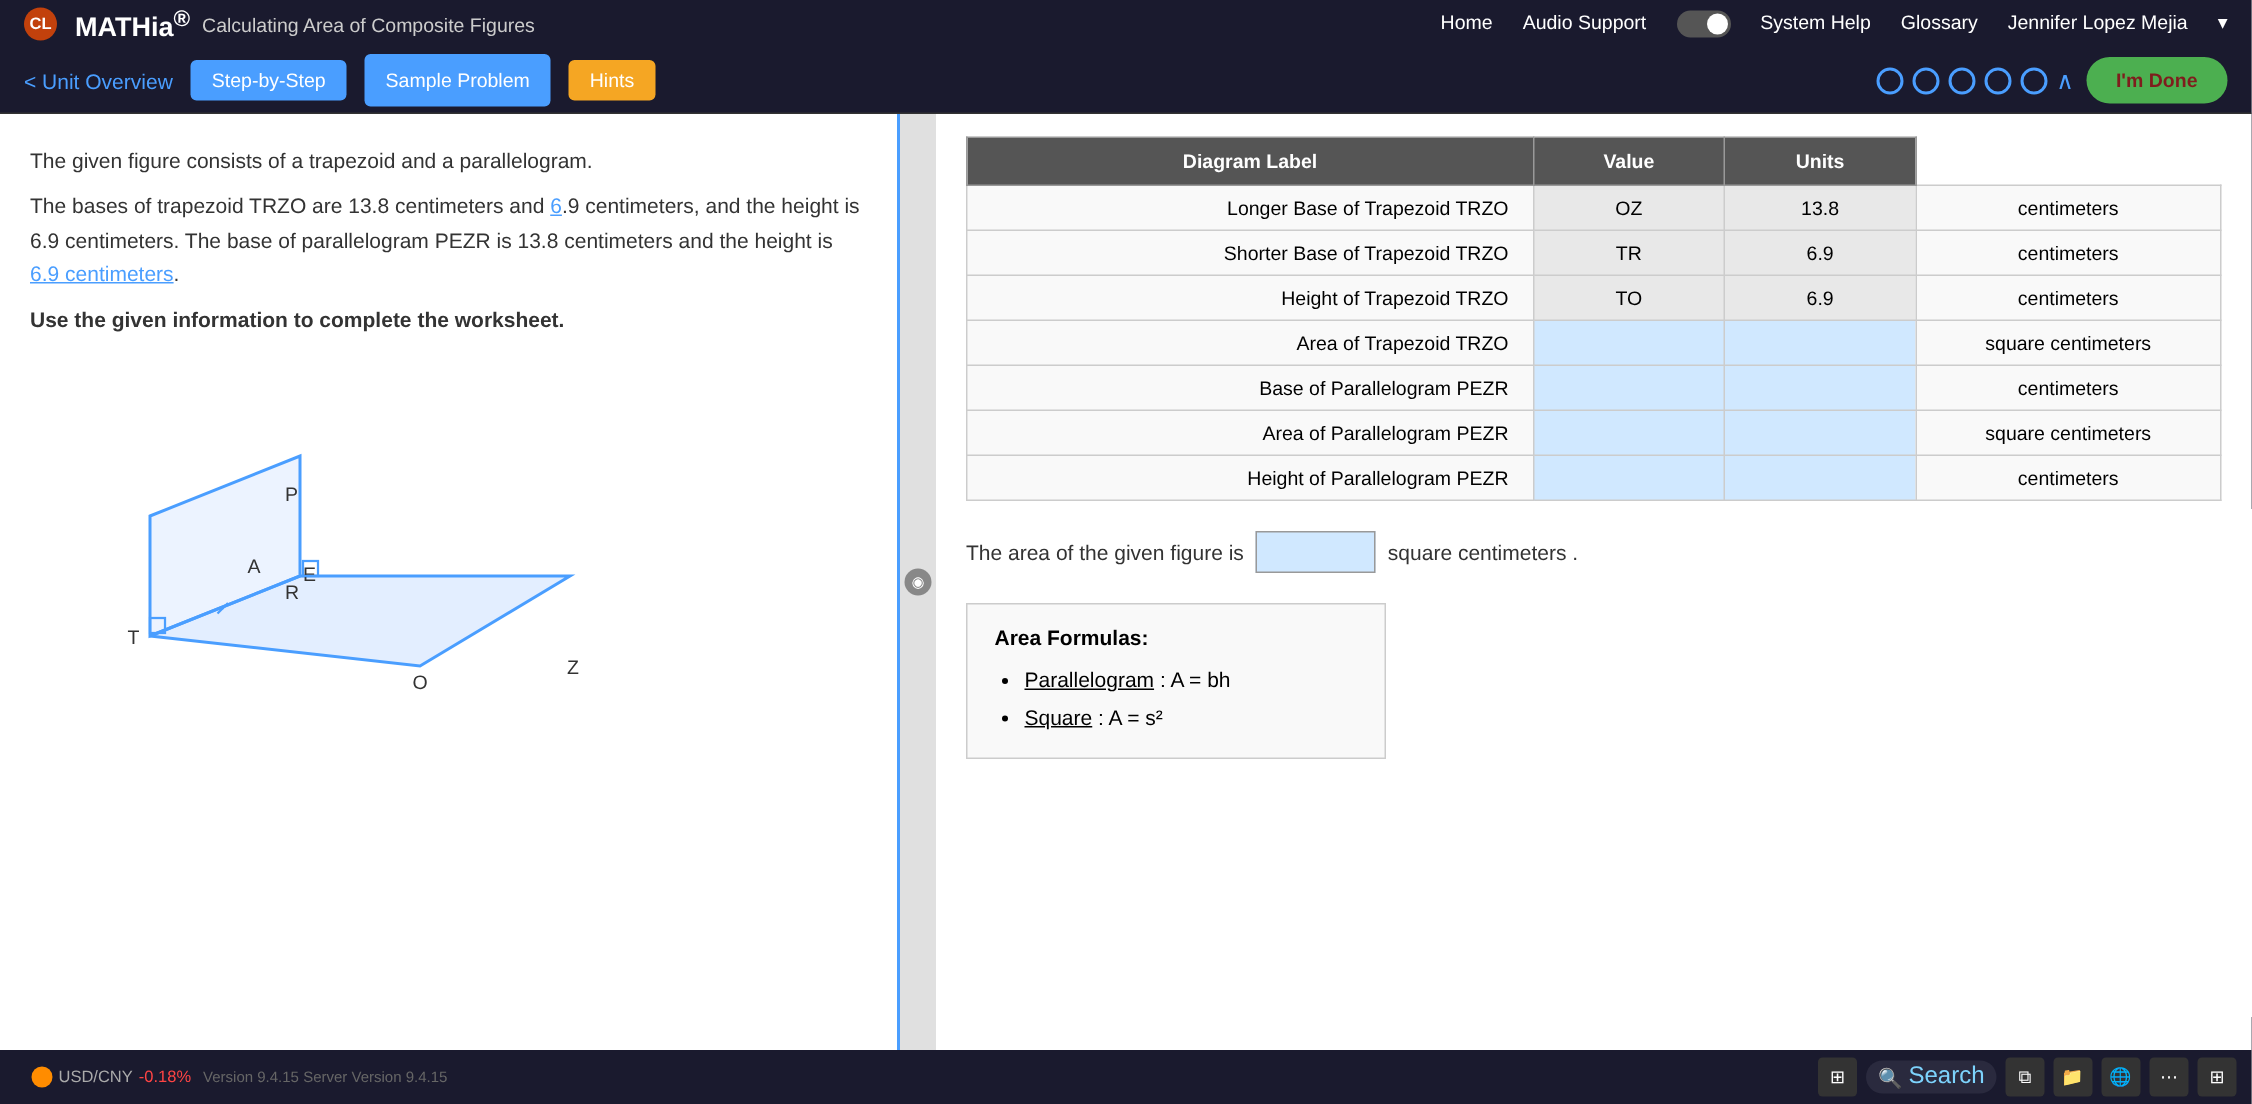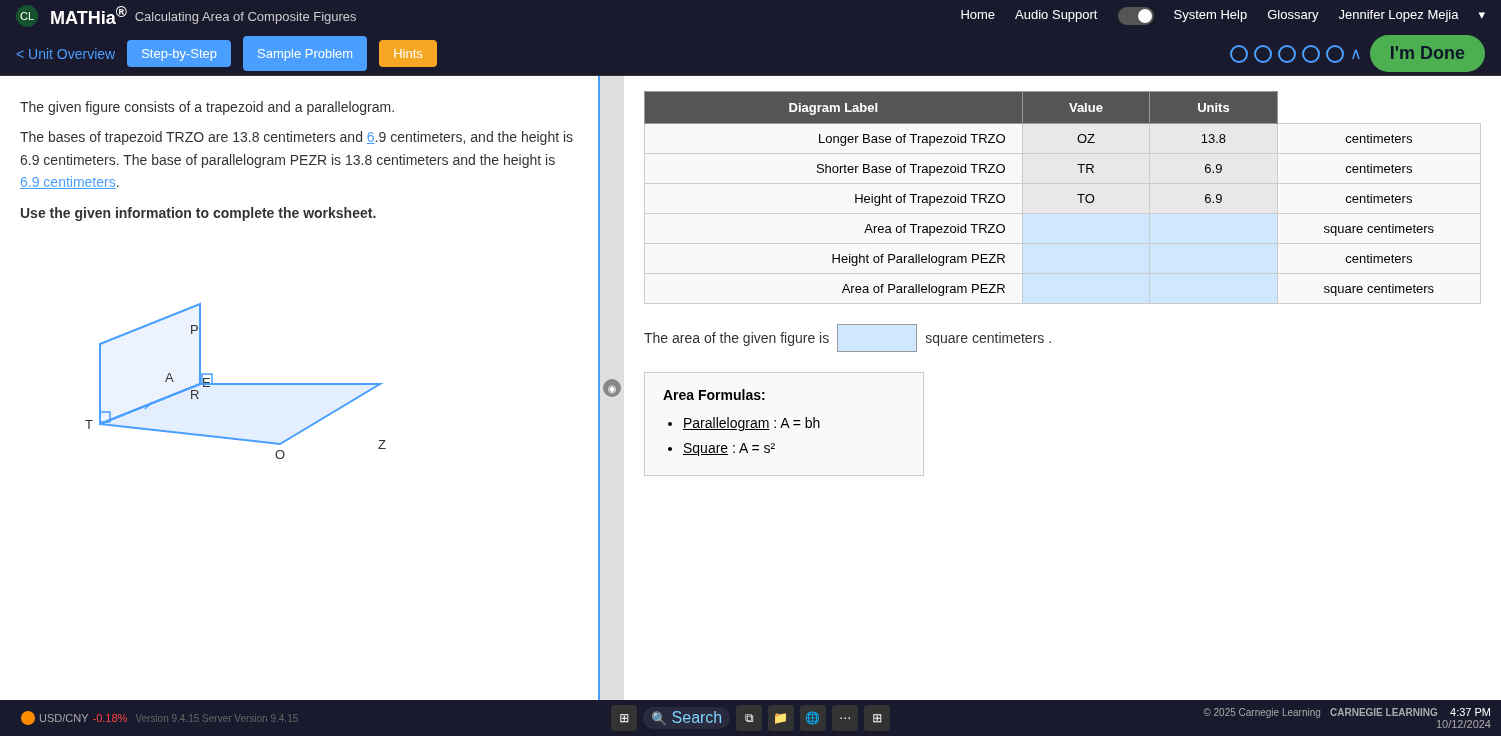--- a/index.html
+++ b/index.html
@@ -9,21 +9,21 @@
     .top-bar {
       background: #1a1a2e;
       height: 32px;
       display: flex;
       align-items: center;
       justify-content: space-between;
       padding: 0 16px;
     }
     .top-bar-left { display: flex; align-items: center; gap: 8px; }
     .logo-text { color: white; font-weight: bold; font-size: 18px; }
-    .logo-cl { background: #14532d; color: white; border-radius: 50%; width: 22px; height: 22px; display: inline-flex; align-items: center; justify-content: center; font-size: 11px; font-weight: normal; margin-right: 4px; }
+    .logo-cl { background: #c2410c; color: white; border-radius: 50%; width: 22px; height: 22px; display: inline-flex; align-items: center; justify-content: center; font-size: 11px; font-weight: bold; margin-right: 4px; }
     .top-subtitle { color: #ccc; font-size: 13px; }
     .top-bar-right { display: flex; align-items: flex-start; gap: 20px; color: white; font-size: 13px; }
     .audio-toggle { background: #555; border-radius: 12px; width: 36px; height: 18px; display: inline-block; position: relative; vertical-align: middle; }
     .audio-toggle::after { content: ''; position: absolute; right: 2px; top: 2px; width: 14px; height: 14px; background: white; border-radius: 50%; }
     .top-bar-right a { color: white; text-decoration: none; cursor: pointer; }
 
     
     .nav-bar {
       background: #1a1a2e;
       height: 44px;
@@ -35,21 +35,21 @@
     }
     .nav-left { display: flex; align-items: center; gap: 12px; }
     .nav-link { color: #4a9eff; font-size: 14px; cursor: pointer; text-decoration: none; }
     .btn-step { background: #4a9eff; color: white; border: none; border-radius: 4px; padding: 6px 14px; font-size: 13px; cursor: pointer; }
     .btn-sample { background: #4a9eff; color: white; border: none; border-radius: 4px; padding: 10px 14px; font-size: 13px; cursor: pointer; }
     .btn-hints { background: #f5a623; color: white; border: none; border-radius: 4px; padding: 6px 14px; font-size: 13px; cursor: pointer; }
     .nav-right { display: flex; align-items: center; gap: 8px; }
     .progress-circles { display: flex; gap: 6px; align-items: center; }
     .circle { width: 18px; height: 18px; border-radius: 50%; border: 2px solid #4a9eff; background: transparent; display: inline-block; }
     .chevron-up { color: #4a9eff; font-size: 16px; cursor: pointer; }
-    .btn-done { background: #4CAF50; color: #0f172a; border: none; border-radius: 20px; padding: 8px 20px; font-size: 18px; cursor: pointer; font-weight: bold; }
+    .btn-done { background: #4CAF50; color: #7f1d1d; border: none; border-radius: 20px; padding: 8px 20px; font-size: 13px; cursor: pointer; font-weight: bold; }
 
     
     .main-content {
       background: white;
       height: calc(736px - 32px - 44px - 36px);
       display: flex;
       position: relative;
       justify-content: flex-end;
     }
 
@@ -286,33 +286,39 @@
           <td class="units-cell">centimeters</td>
         </tr>
 
         <tr>
           <td class="label-cell">Area of Trapezoid TRZO</td>
           <td class="input-cell"><input type="text" style="width: 60px; border: none; background: transparent;"></td>
           <td class="input-cell"><input type="text" style="width: 60px; border: none; background: transparent;"></td>
           <td class="units-cell">square centimeters</td>
         </tr>
 
+        <tr>
+          <td class="label-cell">Base of Parallelogram PEZR</td>
+          <td class="input-cell"><input type="text" style="width: 60px; border: none; background: transparent;"></td>
+          <td class="input-cell"><input type="text" style="width: 60px; border: none; background: transparent;"></td>
+          <td class="units-cell">centimeters</td>
+        </tr>
+
+        <tr>
+          <td class="label-cell">Area of Parallelogram PEZR</td>
+          <td class="input-cell"><input type="text" style="width: 60px; border: none; background: transparent;"></td>
+          <td class="input-cell"><input type="text" style="width: 60px; border: none; background: transparent;"></td>
+          <td class="units-cell">square centimeters</td>
+        </tr>
 
         <tr>
           <td class="label-cell">Height of Parallelogram PEZR</td>
           <td class="input-cell"><input type="text" style="width: 60px; border: none; background: transparent;"></td>
           <td class="input-cell"><input type="text" style="width: 60px; border: none; background: transparent;"></td>
           <td class="units-cell">centimeters</td>
-        </tr>
-
-        <tr>
-          <td class="label-cell">Area of Parallelogram PEZR</td>
-          <td class="input-cell"><input type="text" style="width: 60px; border: none; background: transparent;"></td>
-          <td class="input-cell"><input type="text" style="width: 60px; border: none; background: transparent;"></td>
-          <td class="units-cell">square centimeters</td>
         </tr>
       </tbody>
     </table>
 
     
     <div class="answer-area">
       <span>The area of the given figure is</span>
       <input type="text" class="answer-input" style="">
       <span>square centimeters .</span>
     </div>
@@ -349,22 +355,13 @@
     <div style="display:flex;align-items:center;gap:4px;background:#2a2a3e;padding:2px 8px;border-radius:14px;">
       <span style="color:white;font-size:13px;">🔍</span>
       <span style="color:#7dd3fc;font-size:16px;">Search</span>
     </div>
     <div class="taskbar-icon">⧉</div>
     <div class="taskbar-icon">📁</div>
     <div class="taskbar-icon">🌐</div>
     <div class="taskbar-icon">⋯</div>
     <div class="taskbar-icon">⊞</div>
   </div>
-  <div class="taskbar-right">
-    <span style="color:#aaa;font-size:10px;">© 2025 Carnegie Learning</span>
-    &nbsp;
-    <span style="color:#aaa;font-size:10px;font-weight:bold;">CARNEGIE LEARNING</span>
-    &nbsp;&nbsp;
-    <span style="color:white;font-size:11px;">4:37 PM</span>
-    <br>
-    <span style="color:#aaa;font-size:11px;">10/12/2024</span>
-  </div>
 </div>
 
 </body></html>

